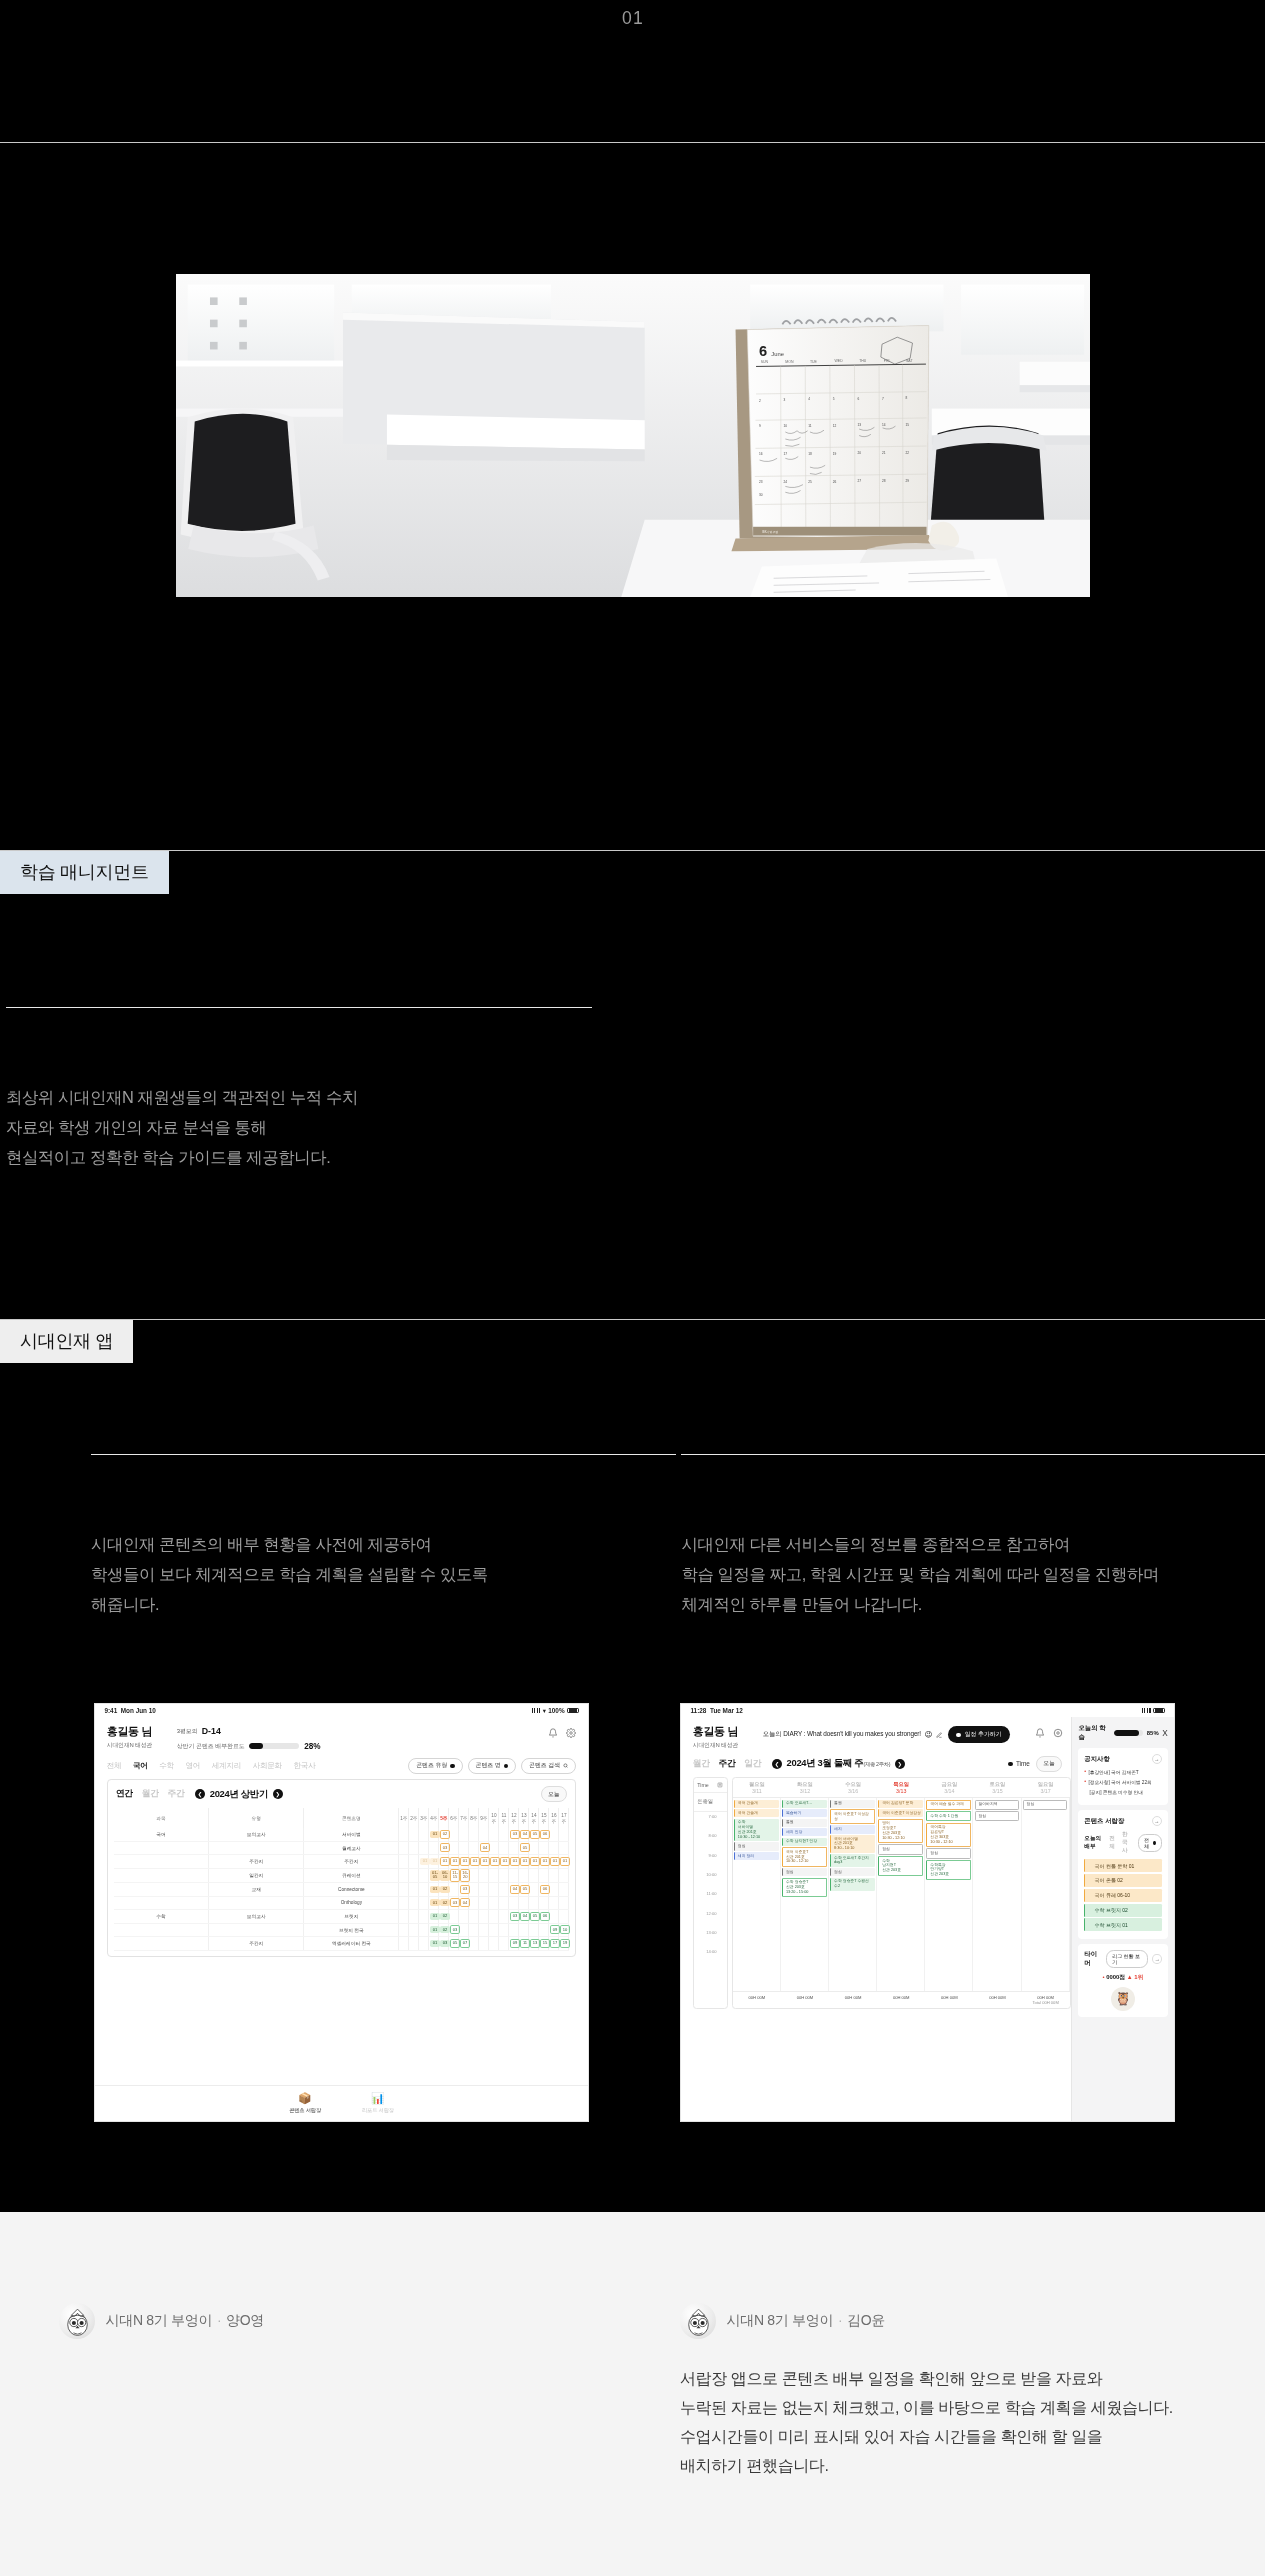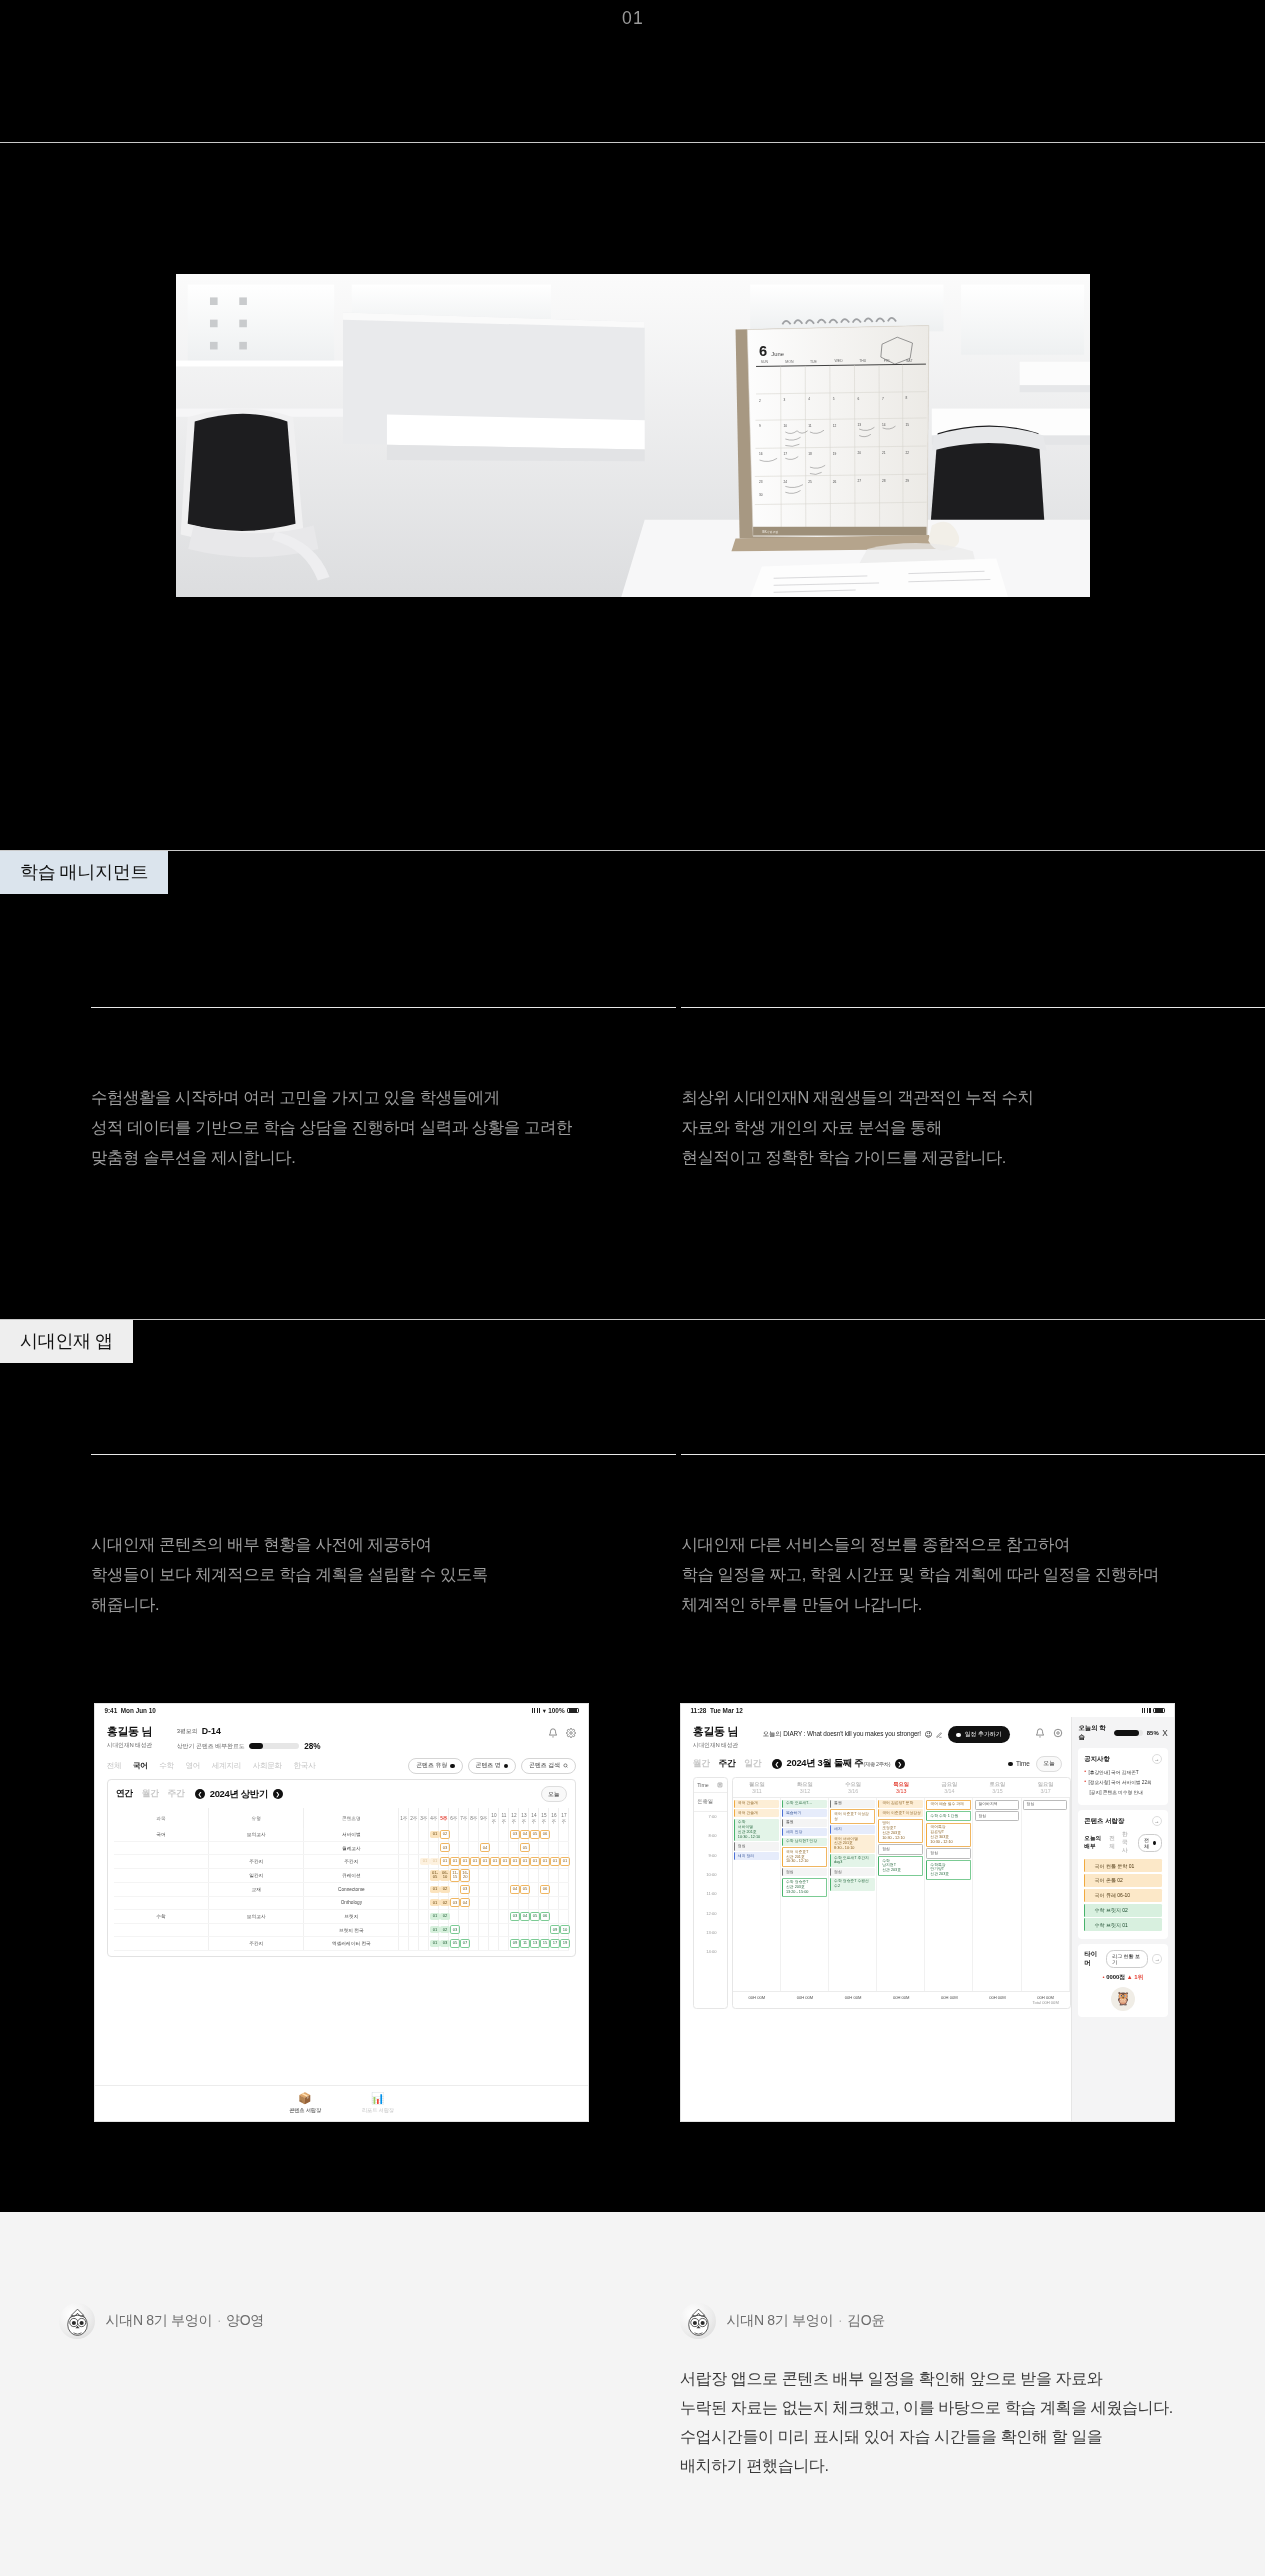--- a/index.html
+++ b/index.html
@@ -27,21 +27,21 @@
   }
   .photo-svg { display:block; width:100%; height:100%; }
 
   
   .section { position:relative; width:1266px; background:#000; }
   .sec-top-rule { position:absolute; left:0; top:0; width:1266px; height:1.2px; background:#c9c9c9; }
   .sec-tag {
     position:absolute; left:0; top:1.2px;
     padding:11.7px 20px 13px 20px;
     font-size:18px; font-weight:500; letter-spacing:-0.3px;
-    color:#111; line-height:1;font-family:Liberation Serif, serif;
+    color:#111; line-height:1;
   }
   .sec-tag.blue  { background:#dbe4ed; }
   .sec-tag.grey  { background:#eeeeee; }
 
   .cols { position:absolute; left:0; width:1266px; display:flex; }
   .col { width:586px; }
   .col.left  { margin-left:91px; }
   .col.right { margin-left:5.9px; }
 
   .divider { height:1.2px; background:#e8e8e8; margin-bottom:0; }
@@ -372,26 +372,20 @@
           <line x1="1250" y1="526" x2="1390" y2="522"></line>
       </g>
     </svg>
   </div>
 </div>
 
 <div class="section" style="height:469px;">
   <div class="sec-top-rule"></div>
   <div class="sec-tag blue">학습 매니지먼트</div>
   <div class="cols" style="top:157px;">
-    <div class="col left">
-      <div class="divider"></div>
-      <div class="body-copy" style="margin-top:75px;">수험생활을 시작하며 여러 고민을 가지고 있을 학생들에게
-성적 데이터를 기반으로 학습 상담을 진행하며 실력과 상황을 고려한
-맞춤형 솔루션을 제시합니다.</div>
-    </div>
     <div class="col right">
       <div class="divider"></div>
       <div class="body-copy" style="margin-top:75px;">최상위 시대인재N 재원생들의 객관적인 누적 수치
 자료와 학생 개인의 자료 분석을 통해
 현실적이고 정확한 학습 가이드를 제공합니다.</div>
     </div>
   </div>
 </div>
 
 <div class="section" style="height:689px;">

